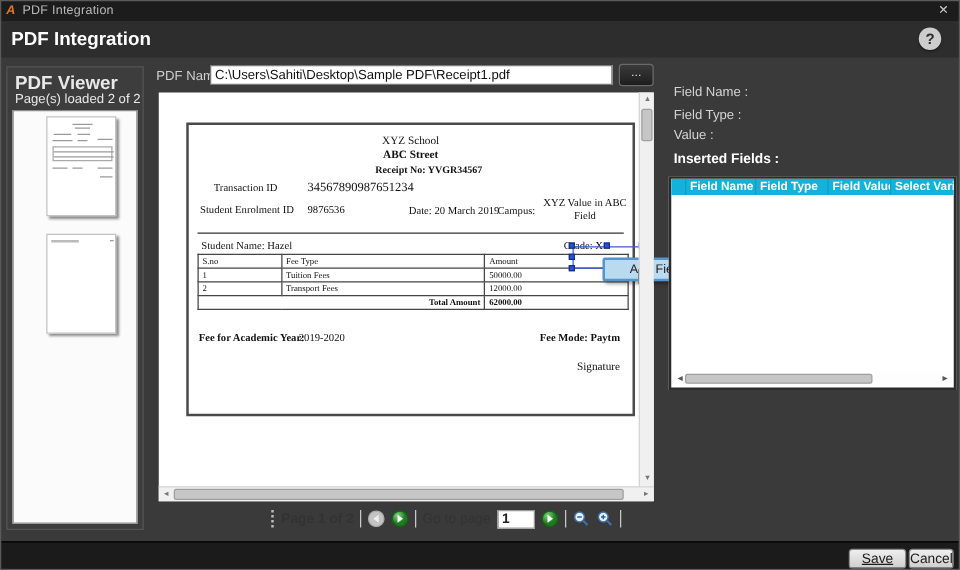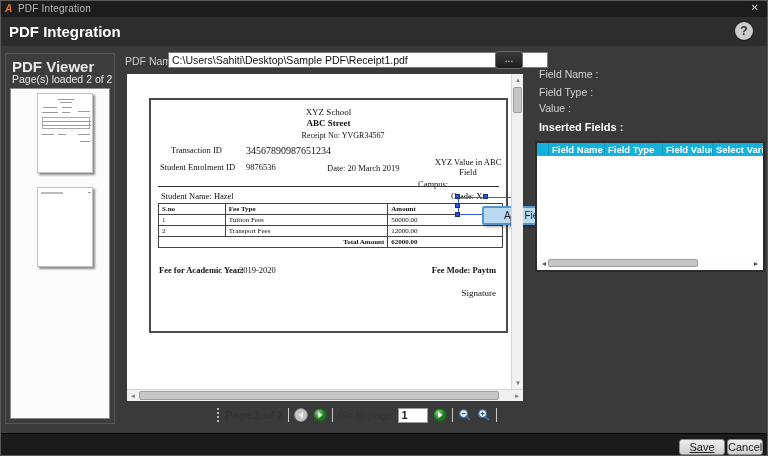--- a/index.html
+++ b/index.html
@@ -43,21 +43,21 @@
                 background:#fbfbfb; border:1px solid #8a8a8a; overflow:hidden; }
   .thumb { position:absolute; width:56px; height:80px; background:#fff; border:1px solid #c2c2c2;
            box-shadow:2px 2px 2px rgba(0,0,0,.45); }
   .thumb1 { left:26px; top:4px; }
   .thumb2 { left:26px; top:98px; }
   .tl { position:absolute; background:#9a9a9a; height:1px; }
   .tbox { position:absolute; border:1px solid #aaa; }
 
   
   .pdfname-label { position:absolute; left:124px; top:54px; font-size:10.5px; color:#cfcfcf; }
-  .pdfname-input { position:absolute; left:167px; top:51px; width:380px; height:16px;
+  .pdfname-input { position:absolute; left:167px; top:51px; width:322px; height:16px;
                    border:1px solid #7a7a7a; background:#fff; font-size:10.5px; color:#111;
                    padding:0 3px; font-family:"Liberation Sans", sans-serif; }
   .browse-btn { position:absolute; left:494px; top:50px; width:28px; height:18px;
                 background:linear-gradient(#3a3a3a,#1e1e1e); border:1px solid #6a6a6a;
                 border-radius:3px; color:#ddd; font-size:10px; text-align:center; line-height:14px; }
 
   .viewer { position:absolute; left:126px; top:73px; width:396px; height:327px; background:#fff; }
 
   
   .vscroll { position:absolute; right:0; top:0; width:12px; height:315px; background:#f0f0f0;
@@ -67,27 +67,27 @@
   .sb-arrow { position:absolute; font-size:6px; color:#777; width:12px; height:12px;
               text-align:center; line-height:12px; }
   .sb-thumb { position:absolute; background:#c6c6c6; border:1px solid #9f9f9f; border-radius:2px; }
 
   
   .doc { position:absolute; left:22px; top:24px; width:359px; height:235px; background:#fff;
          border:2px solid #4a4a4a; font-family:"Liberation Serif", serif; color:#111; }
   .doc .c { position:absolute; white-space:nowrap; }
   .doc-school { left:0; right:0; top:7px; text-align:center; font-size:9px; }
   .doc-street { left:0; right:0; top:18px; text-align:center; font-size:9px; font-weight:bold; }
-  .doc-receipt { left:130px; top:31px; width:124px; text-align:center; font-size:8px; font-weight:normal; }
+  .doc-receipt { left:130px; top:31px; width:124px; text-align:center; font-size:8px; font-weight:bold; }
   .doc-hr { position:absolute; left:7px; right:7px; top:86px; border-top:1px solid #333; }
   .fee-table { position:absolute; left:7px; top:103px; width:345px; border-collapse:collapse;
                font-size:7px; }
   .fee-table td, .fee-table th { border:1px solid #444; padding:1px 3px; text-align:left;
                height:9px; font-weight:normal; }
-  .fee-table th { font-weight:bold; }
+  .fee-table th { font-weight:normal; }
   .fee-table .tot { font-weight:bold; }
   .doc-sig { right:10px; top:188px; font-size:9px; }
 
   
   .sel-rect { position:absolute; left:331px; top:123px; width:56px; height:18px;
               border:1px solid #3a5bd9; }
   .handle { position:absolute; width:5px; height:5px; background:#2a50d8; border:1px solid #16307e; }
   .tooltip { position:absolute; left:355px; top:132px; width:86px; height:19px;
              background:#badaf0; border:2px solid #5694cd; border-radius:2px;
              box-shadow:2px 2px 3px rgba(0,0,0,.35); font-size:10px; color:#1a1a1a;
@@ -107,21 +107,21 @@
   
   .rp-label { position:absolute; left:538px; font-size:10.5px; color:#d4d4d4; }
   .rp-inserted { position:absolute; left:538px; top:120px; font-size:11px; color:#fff;
                  font-weight:bold; }
   .btn-dark { position:absolute; top:117px; height:18px; background:linear-gradient(#383838,#1c1c1c);
               border:1px solid #5f5f5f; border-radius:3px; color:#e6e6e6; font-size:10.5px;
               display:flex; align-items:center; justify-content:center; gap:4px;margin-top:48px; }
   .btn-edit { left:656px; width:50px; }
   .btn-delete { left:710px; width:53px; }
 
-  .fields-table { position:absolute; left:534px; top:140px; width:230px; height:131px;
+  .fields-table { position:absolute; left:534px; top:140px; width:230px; height:171px;
                   background:#fff; border:2px solid #2b2b2b; overflow:hidden; }
   .ft-header { position:absolute; left:0; top:0; right:0; height:13px; background:#14b1da;
                display:flex; color:#fff; font-size:9.5px; font-weight:bold; }
   .ft-header .hc { border-right:1px solid #0d9ec4; padding:0 3px; white-space:nowrap;
                    overflow:hidden; line-height:13px; flex:0 0 auto; }
   .ft-scroll { position:absolute; left:1px; right:1px; bottom:1px; height:11px; background:#fdfdfd; }
   .ft-scroll .sb-thumb { left:10px; top:1px; width:150px; height:8px; }
   .ft-scroll .sb-arrow { font-size:7px; color:#555; line-height:11px; }
 
   svg { display:block; }
@@ -180,21 +180,21 @@
       <div class="c doc-street" style="white-space:normal;">ABC Street</div>
       <div class="c doc-school" style="white-space:normal;">XYZ School</div>
       <div class="c doc-receipt">Receipt No: YVGR34567</div>
 
       <span class="c" style="left:20px; top:45px; font-size:8.5px;">Transaction ID</span>
       <span class="c" style="left:95px; top:45px; font-size:10px;">34567890987651234</span>
 
       <span class="c" style="left:9px; top:62px; font-size:8.5px;">Student Enrolment ID</span>
       <span class="c" style="left:95px; top:62px; font-size:8.5px;">9876536</span>
       <span class="c" style="left:176px; top:63px; font-size:8.5px;">Date: 20 March 2019</span>
-      <span class="c" style="left:247px; top:79px; font-size:8.5px;margin-left:20px;">Campus:</span>
+      <span class="c" style="left:247px; top:63px; font-size:8.5px;">Campus:</span>
       <span class="c" style="left:281px; top:57px; width:72px; text-align:center; font-size:8.5px; white-space:normal; line-height:10px;"><span>XYZ Value in ABC</span><br><span>Field</span></span>
 
       <div class="doc-hr"></div>
 
       <span class="c" style="left:10px; top:91px; font-size:8.5px;">Student Name:  Hazel</span>
       <span class="c" style="left:300px; top:91px; font-size:8.5px;">Grade: X</span>
 
       <table class="fee-table">
         <colgroup>
             <col style="width:67px">

